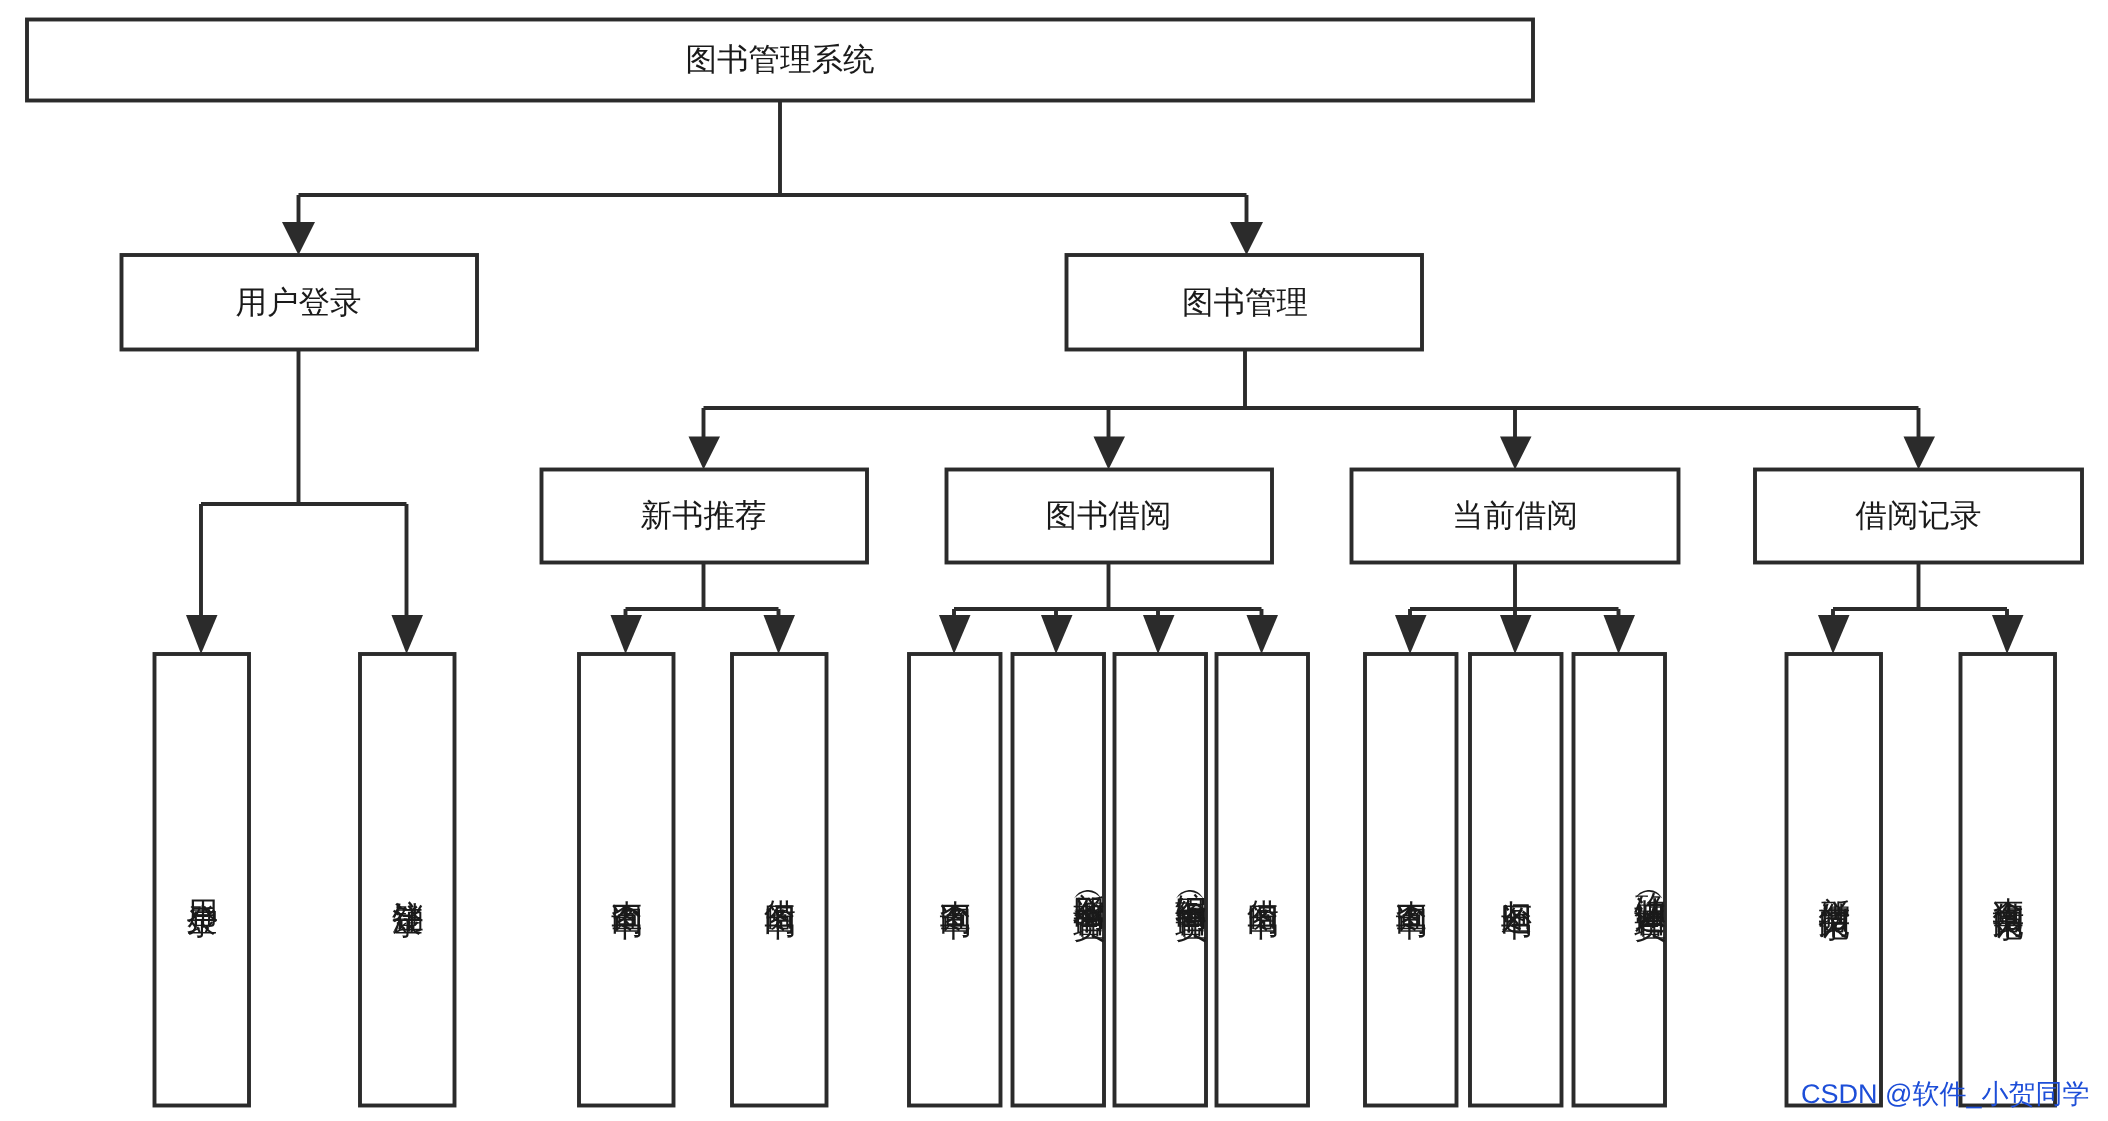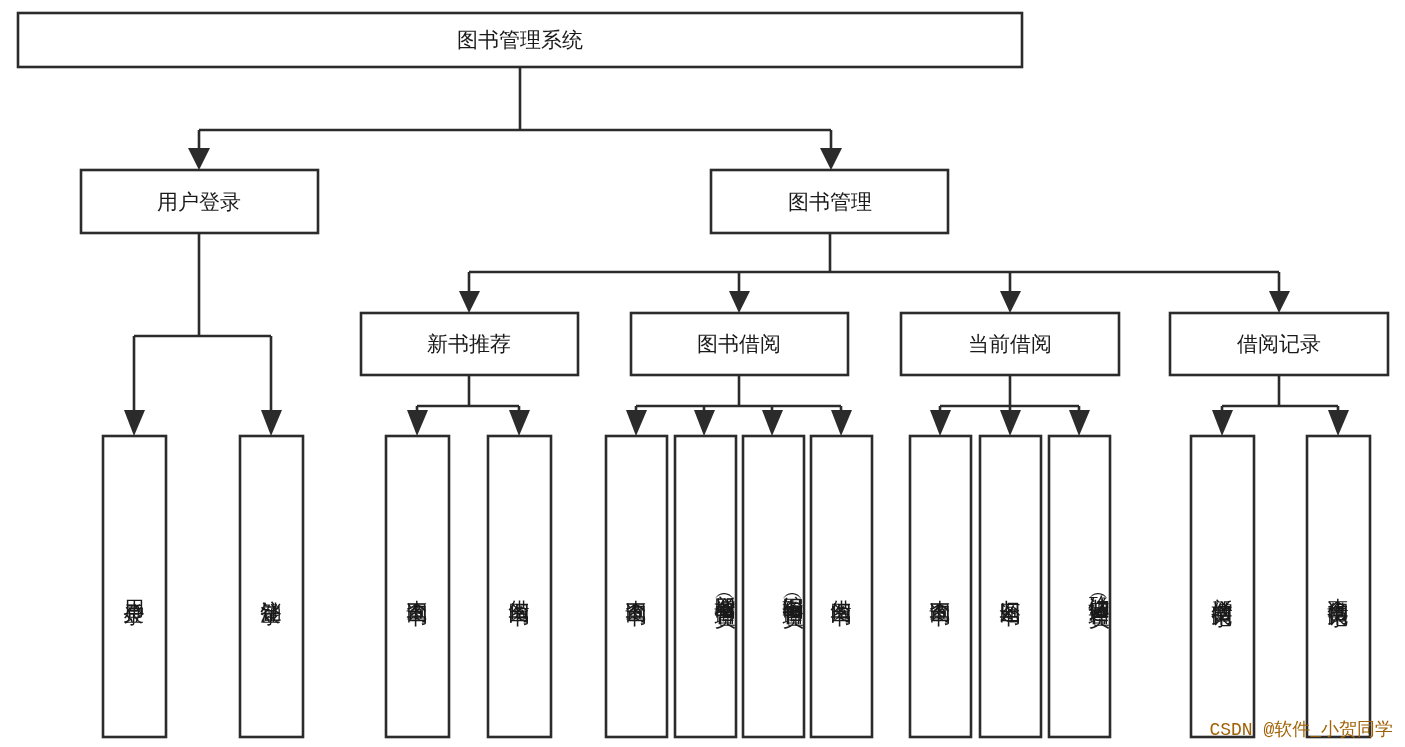--- a/index.html
+++ b/index.html
@@ -62,23 +62,23 @@
     line-height: 1;
     display: flex;
     align-items: center;
     justify-content: center;
     pointer-events: none;
   }
   .watermark {
     position: absolute;
     right: 12px;
     bottom: 6px;
-    font-family: Liberation Mono, monospace;
+    font-family: Liberation Sans, sans-serif;
     font-size: 18px;
-    color: #a16207;
+    color: #1d4ed8;
     white-space: nowrap;
   }
 </style>
 </head>
 <body>
 
 <div id="diagram-root">
 
   <svg id="diagram-svg" viewBox="0 0 1405 747" xmlns="http://www.w3.org/2000/svg">
 

